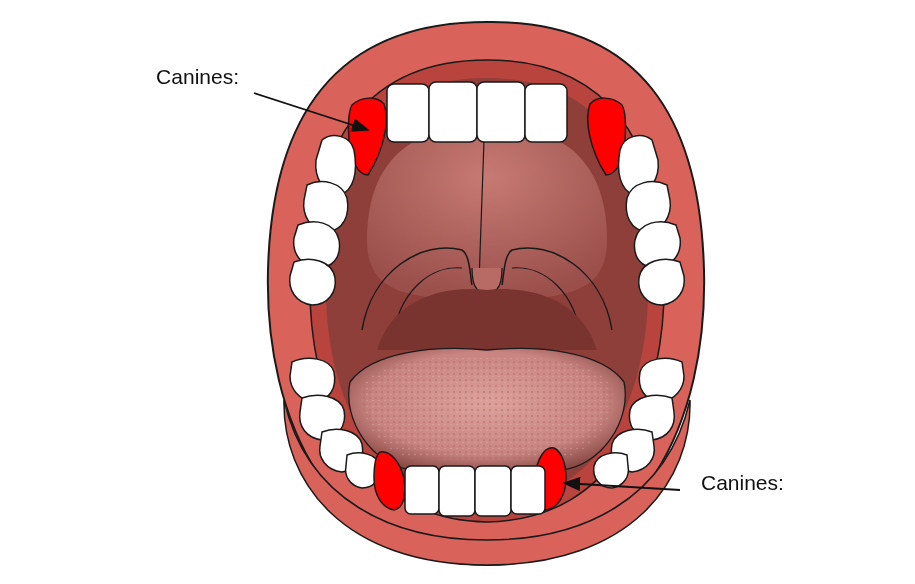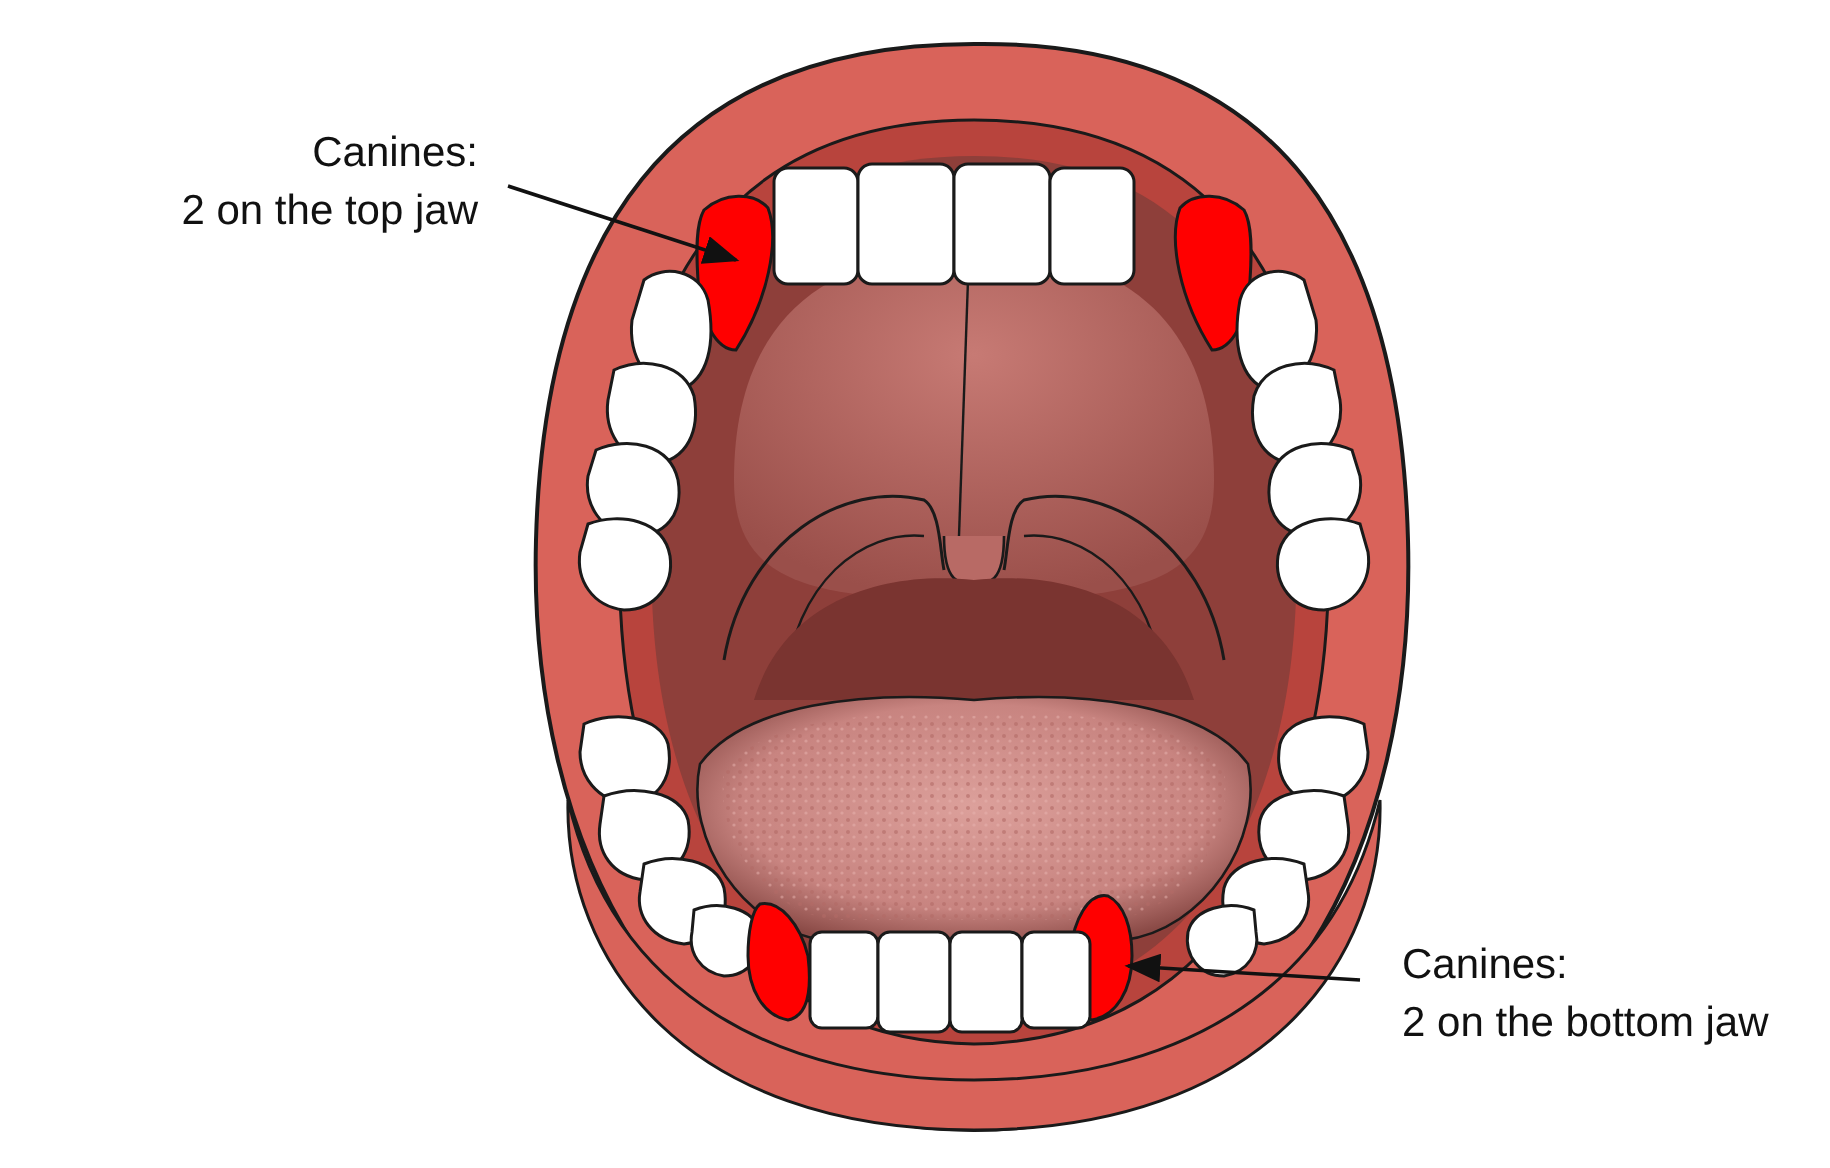--- a/index.html
+++ b/index.html
@@ -104,20 +104,18 @@
     </g>
 
     <path d="M252,400 C275,500 360,540 455,540 C550,540 635,500 658,400 C660,480 600,565 455,565 C310,565 250,480 252,400 Z" fill="#d9635a" stroke="#1a1a1a" stroke-width="1.5"></path>
 
     <line x1="222" y1="93" x2="336" y2="130" stroke="#111" stroke-width="1.8" marker-end="url(#arrowhead)"></line>
     <line x1="648" y1="490" x2="532" y2="483" stroke="#111" stroke-width="1.8" marker-end="url(#arrowhead)"></line>
   </svg>
 
   <div class="label label-top">
     <span>Canines:</span>
-    <span>2 on the top jaw</span>
   </div>
 
   <div class="label label-bottom">
     <span>Canines:</span>
-    <span>2 on the bottom jaw</span>
   </div>
 </div>
 
 </body></html>

